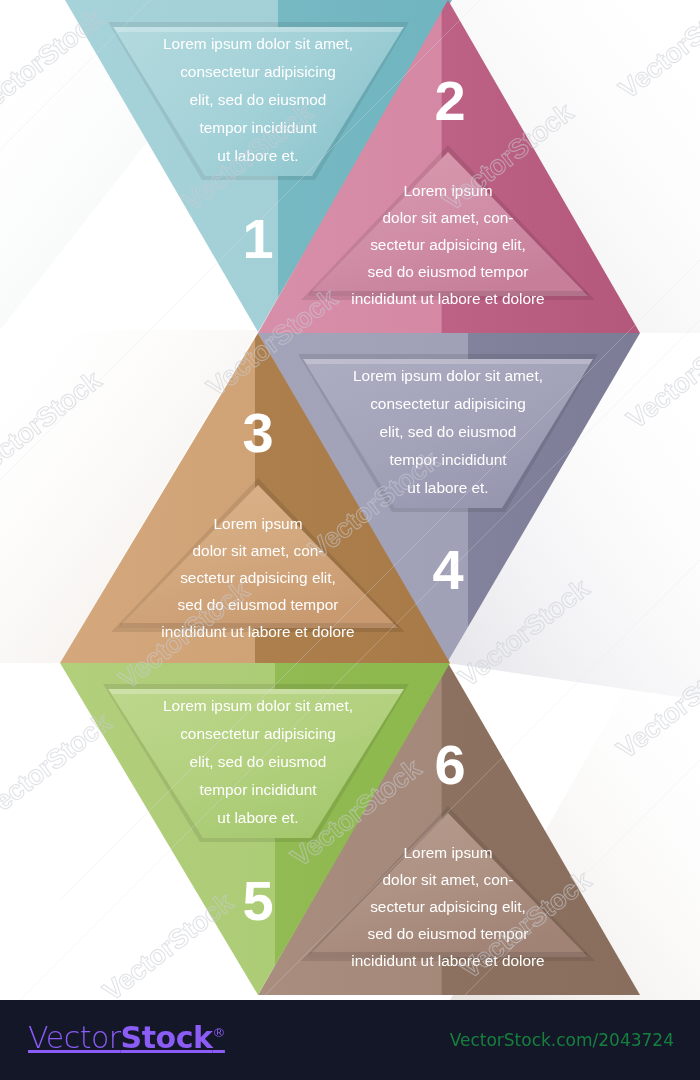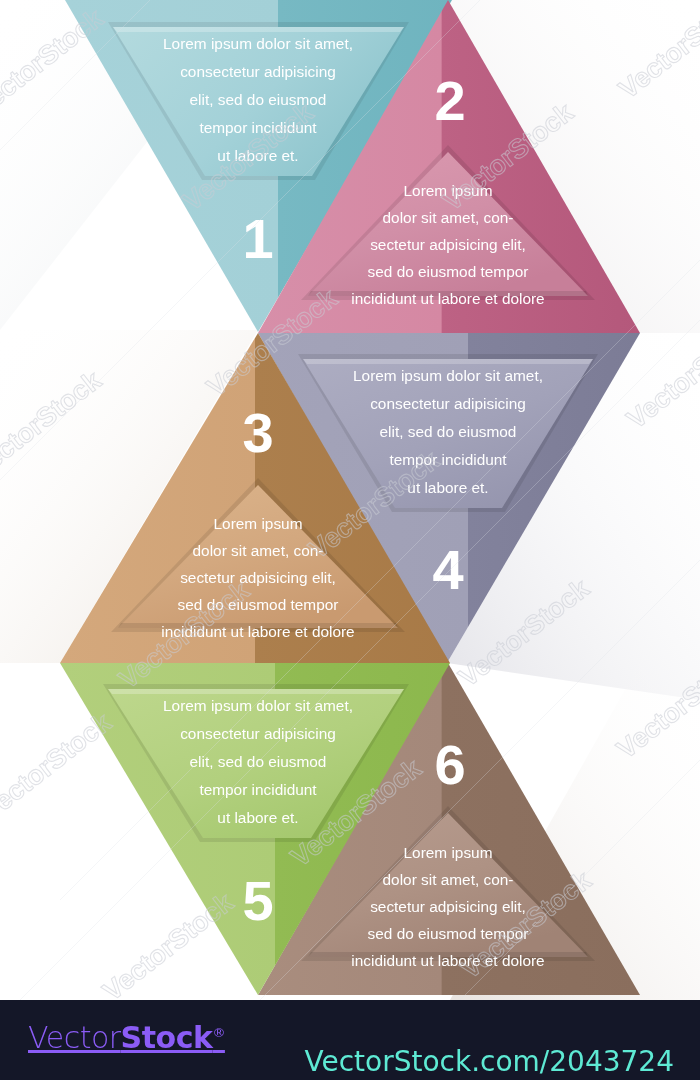--- a/index.html
+++ b/index.html
@@ -18,22 +18,22 @@
   .footer .logo{
     position:absolute;left:28px;top:20px;
     color:#8b5cf6;font-size:30px;letter-spacing:-0.5px;
     font-family:"DejaVu Sans","Liberation Sans",sans-serif;
     text-decoration:underline;
   }
   .footer .logo .lite{font-weight:300;}
   .footer .logo .bold{font-weight:700;}
   .footer .logo .reg{font-size:13px;vertical-align:super;font-weight:400;}
   .footer .url{
-    position:absolute;right:26px;top:45px;
-    color:#5eead4;font-size:28px;font-weight:400;
+    position:absolute;right:26px;top:30px;
+    color:#15803d;font-size:17px;font-weight:400;
     font-family:"DejaVu Sans","Liberation Sans",sans-serif;
   }
   text.body-txt{
     fill:#ffffff;
     font-family:"Liberation Sans","DejaVu Sans",sans-serif;
     font-size:15.4px;
   }
   text.num-txt{
     fill:#ffffff;
     font-family:"Liberation Sans","DejaVu Sans",sans-serif;

